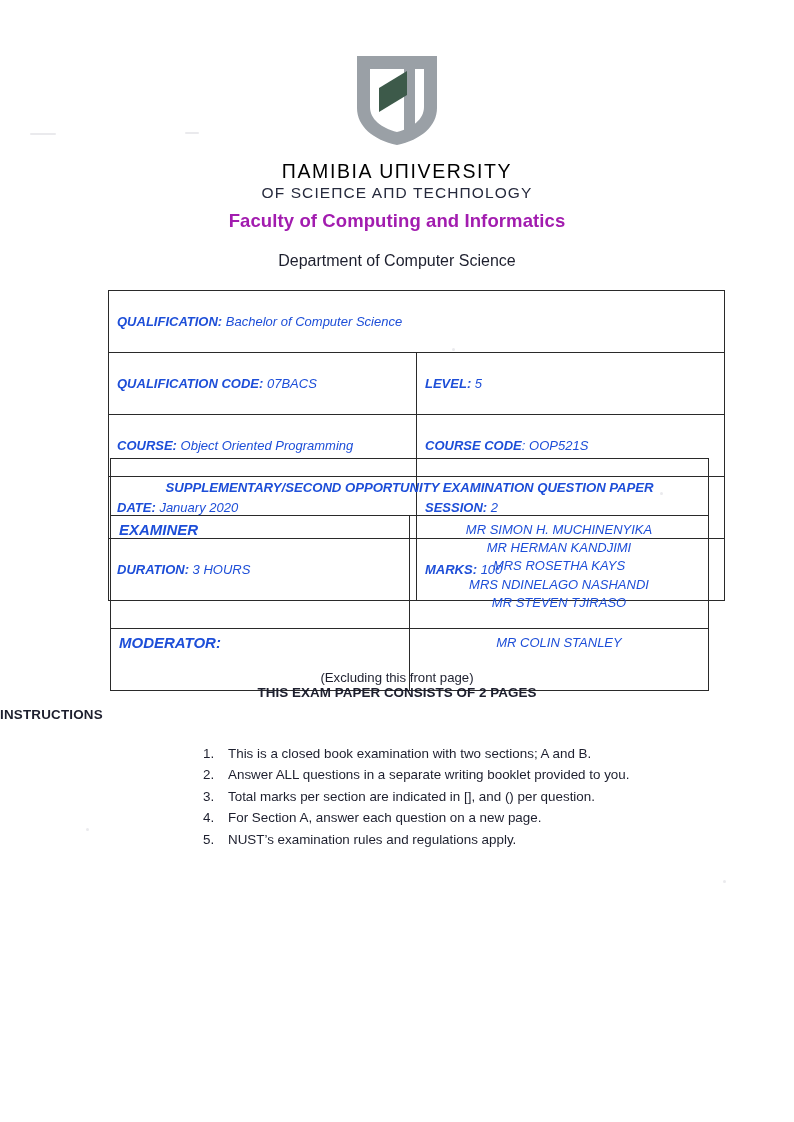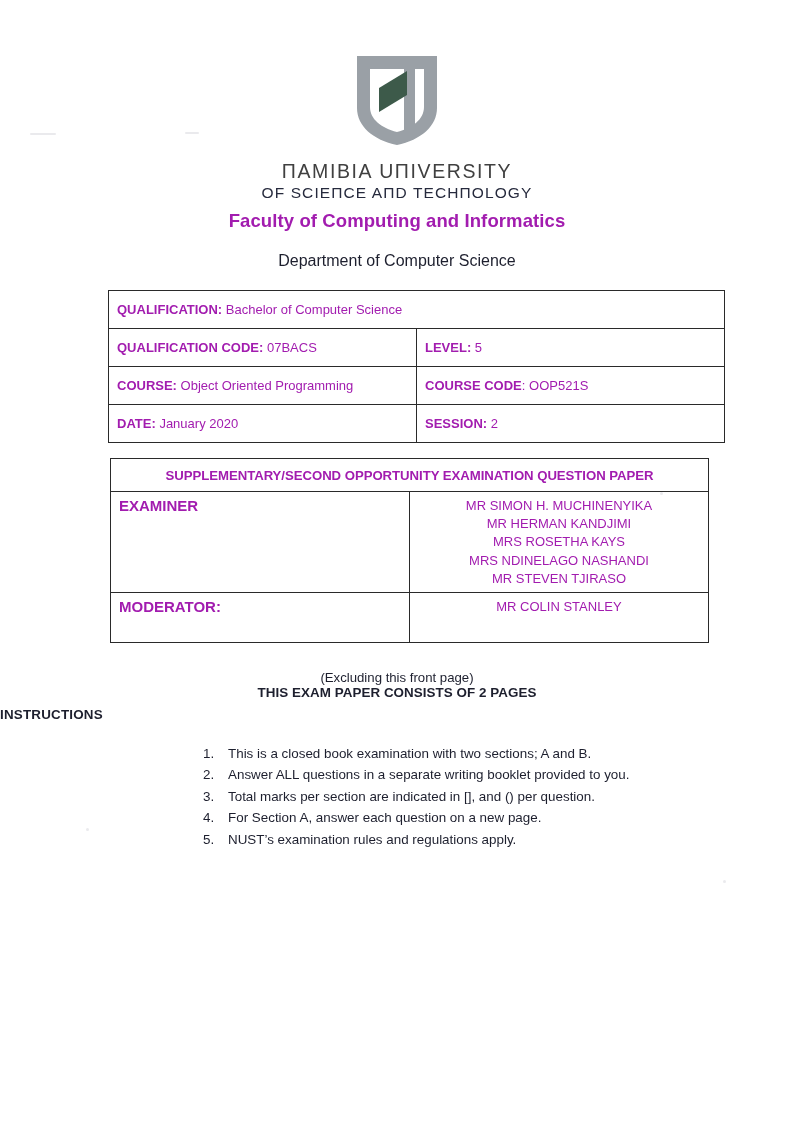--- a/index.html
+++ b/index.html
@@ -32,21 +32,21 @@
     position: absolute;
     left: 0;
     top: 160px;
     width: 794px;
     text-align: center;
   }
   .brand-line1 {
     font-size: 19.5px;
     letter-spacing: 1.6px;
     font-weight: 500;
-    color: #404040;
+    color: #000000;
     line-height: 22px;
     white-space: nowrap;
   }
   .brand-line2 {
     font-size: 15.5px;
     letter-spacing: 1.1px;
     font-weight: 400;
     color: #262a3d;
     line-height: 19px;
     margin-top: 1px;
@@ -76,24 +76,25 @@
   }
 
   
   table {
     border-collapse: collapse;
     position: absolute;
     table-layout: fixed;
   }
   table td {
     border: 1px solid #2a2a2a;
-    padding: 4px 8px;
+    padding: 16px 8px;
     font-size: 13px;
-    color: #a21caf;
+    color: #1d4ed8;
     vertical-align: middle;
+    font-style: italic;
   }
   td b, .lbl {
     font-weight: bold;
   }
 
   #qual-table {
     left: 108px;
     top: 290px;
     width: 599px;
   }
@@ -252,20 +253,30 @@
   <tr>
     <td class="left">
       <span class="lbl">DATE:</span>
       <span>January 2020</span>
     </td>
     <td class="right">
       <span class="lbl">SESSION:</span>
       <span>2</span>
     </td>
   </tr>
+  <tr>
+    <td class="left">
+      <span class="lbl">DURATION:</span>
+      <span>3 HOURS</span>
+    </td>
+    <td class="right">
+      <span class="lbl">MARKS:</span>
+      <span>100</span>
+    </td>
+  </tr>
 </tbody>
   </table>
 
 <table id="exam-table">
   <tbody>
       <tr>
     <td class="title" colspan="2">SUPPLEMENTARY/SECOND OPPORTUNITY EXAMINATION QUESTION PAPER</td>
   </tr>
   <tr>
     <td class="rolelabel">EXAMINER</td>

